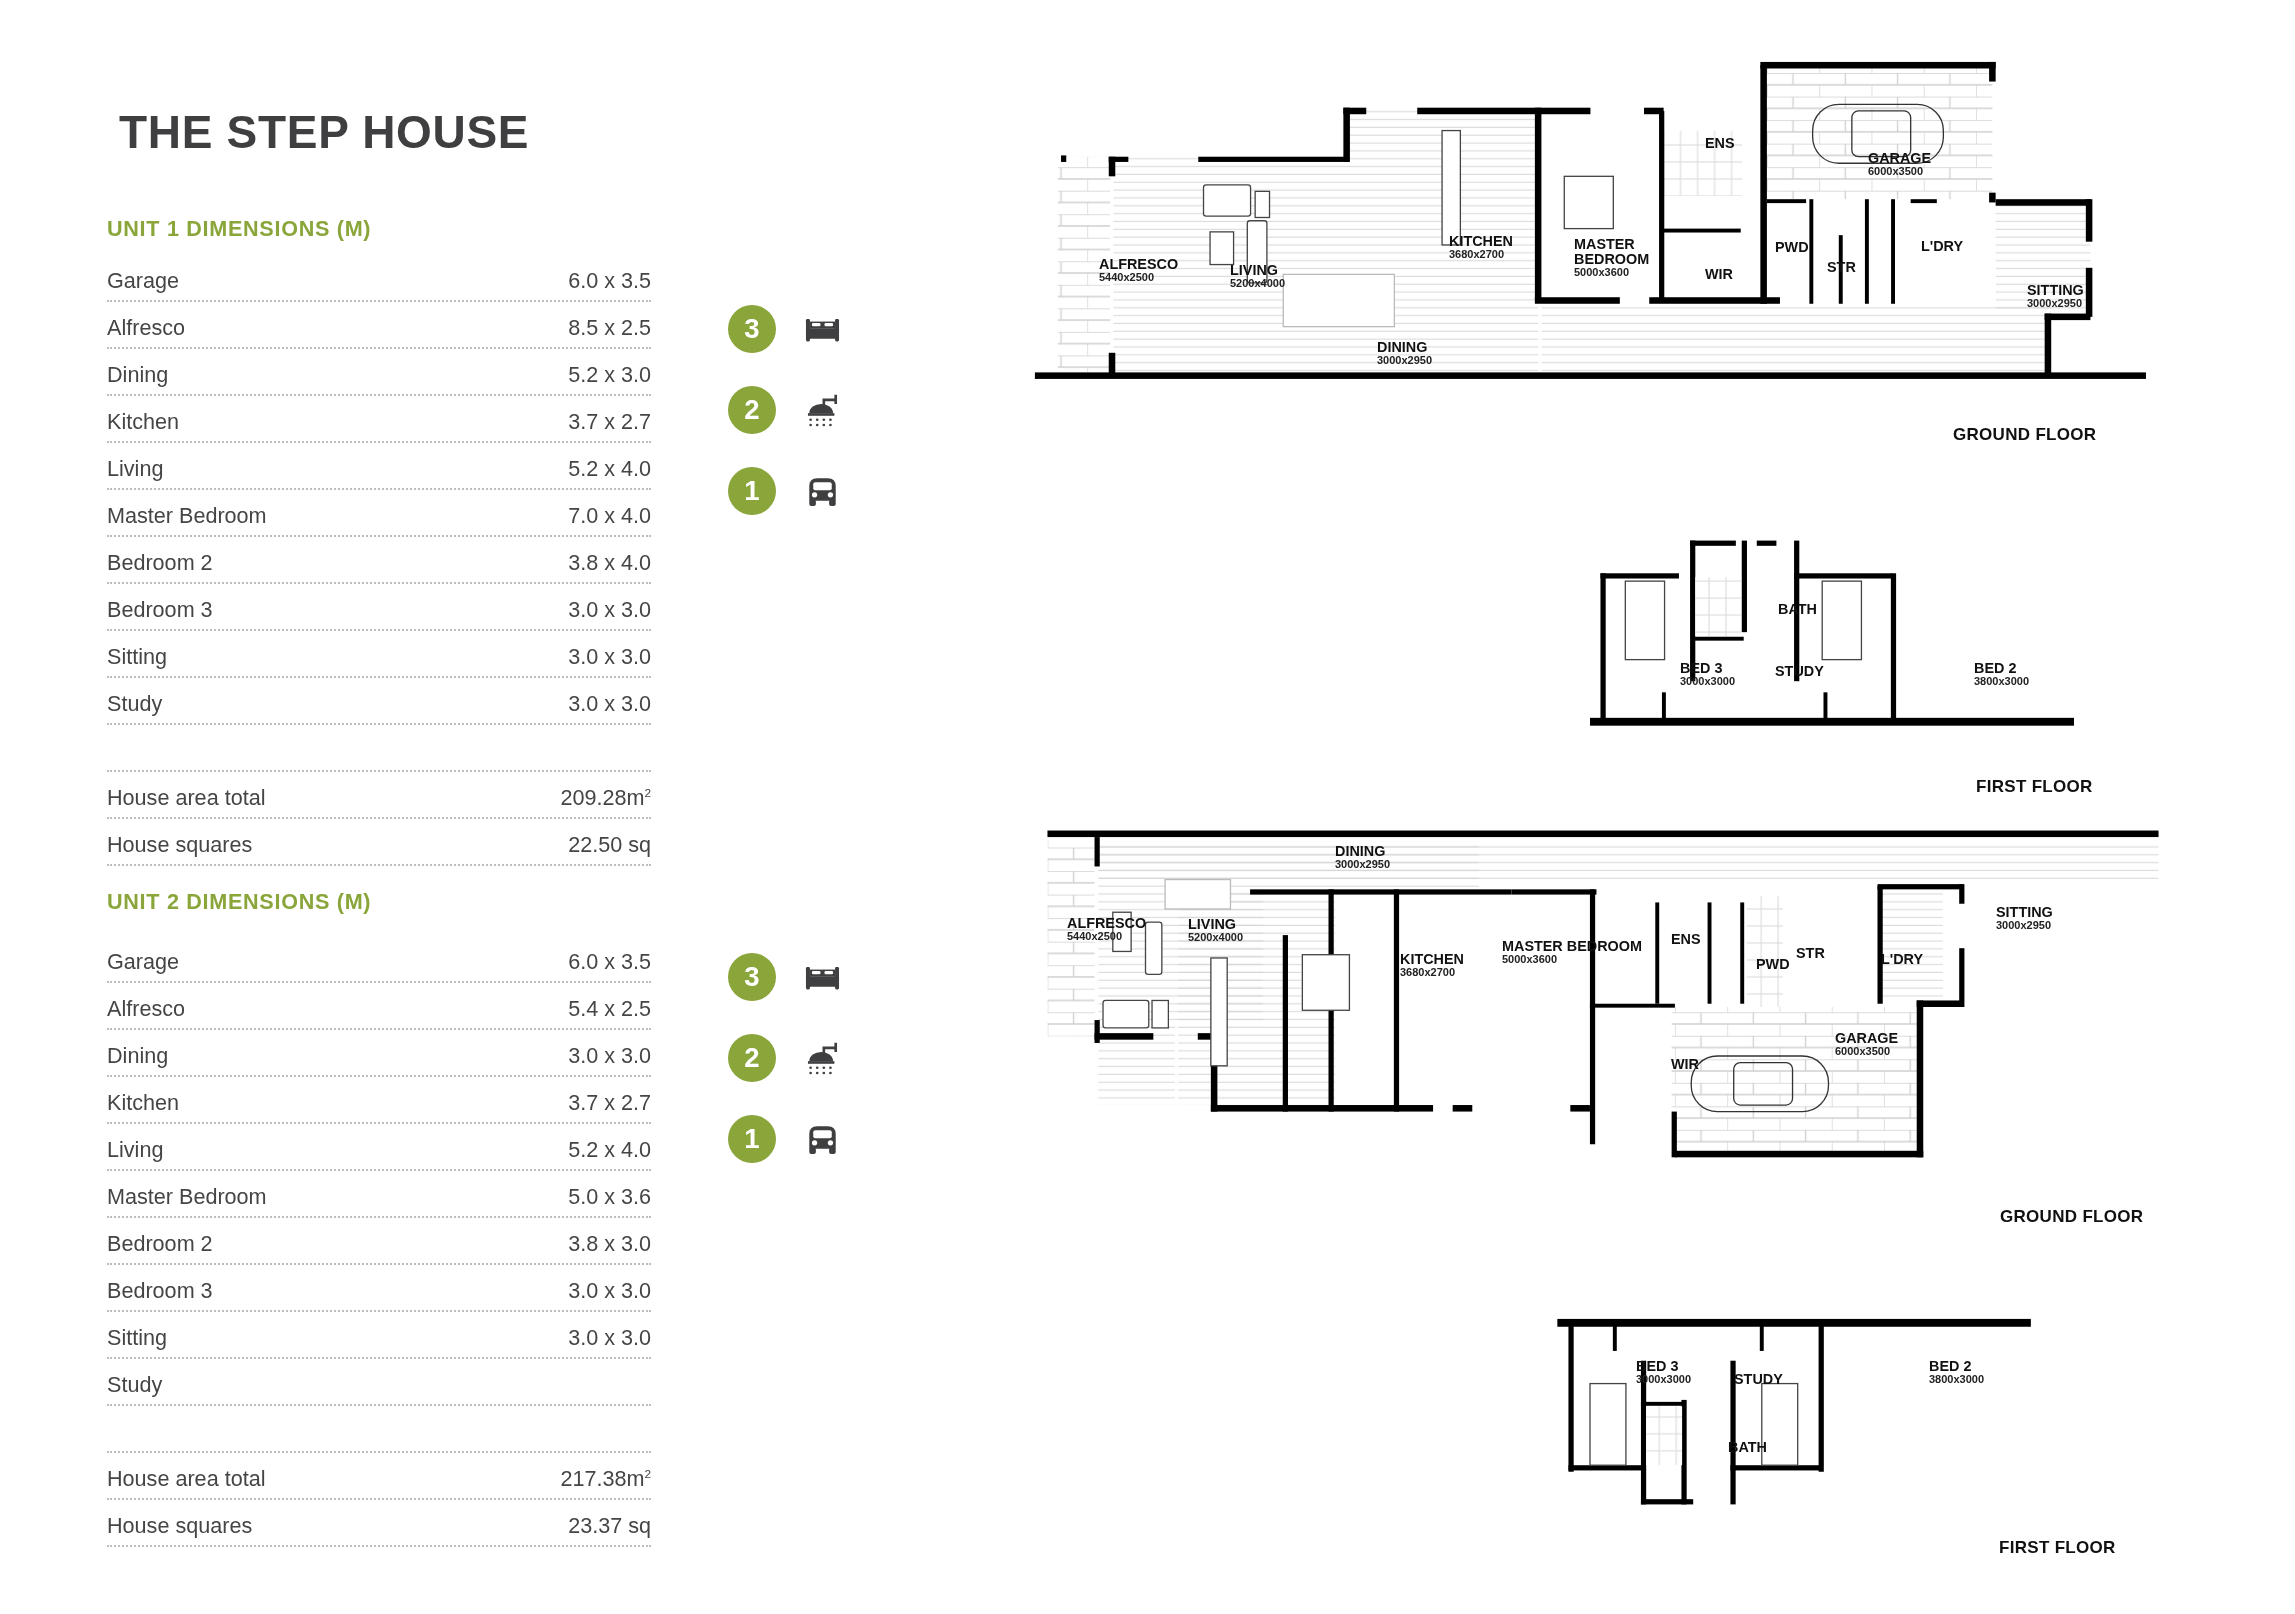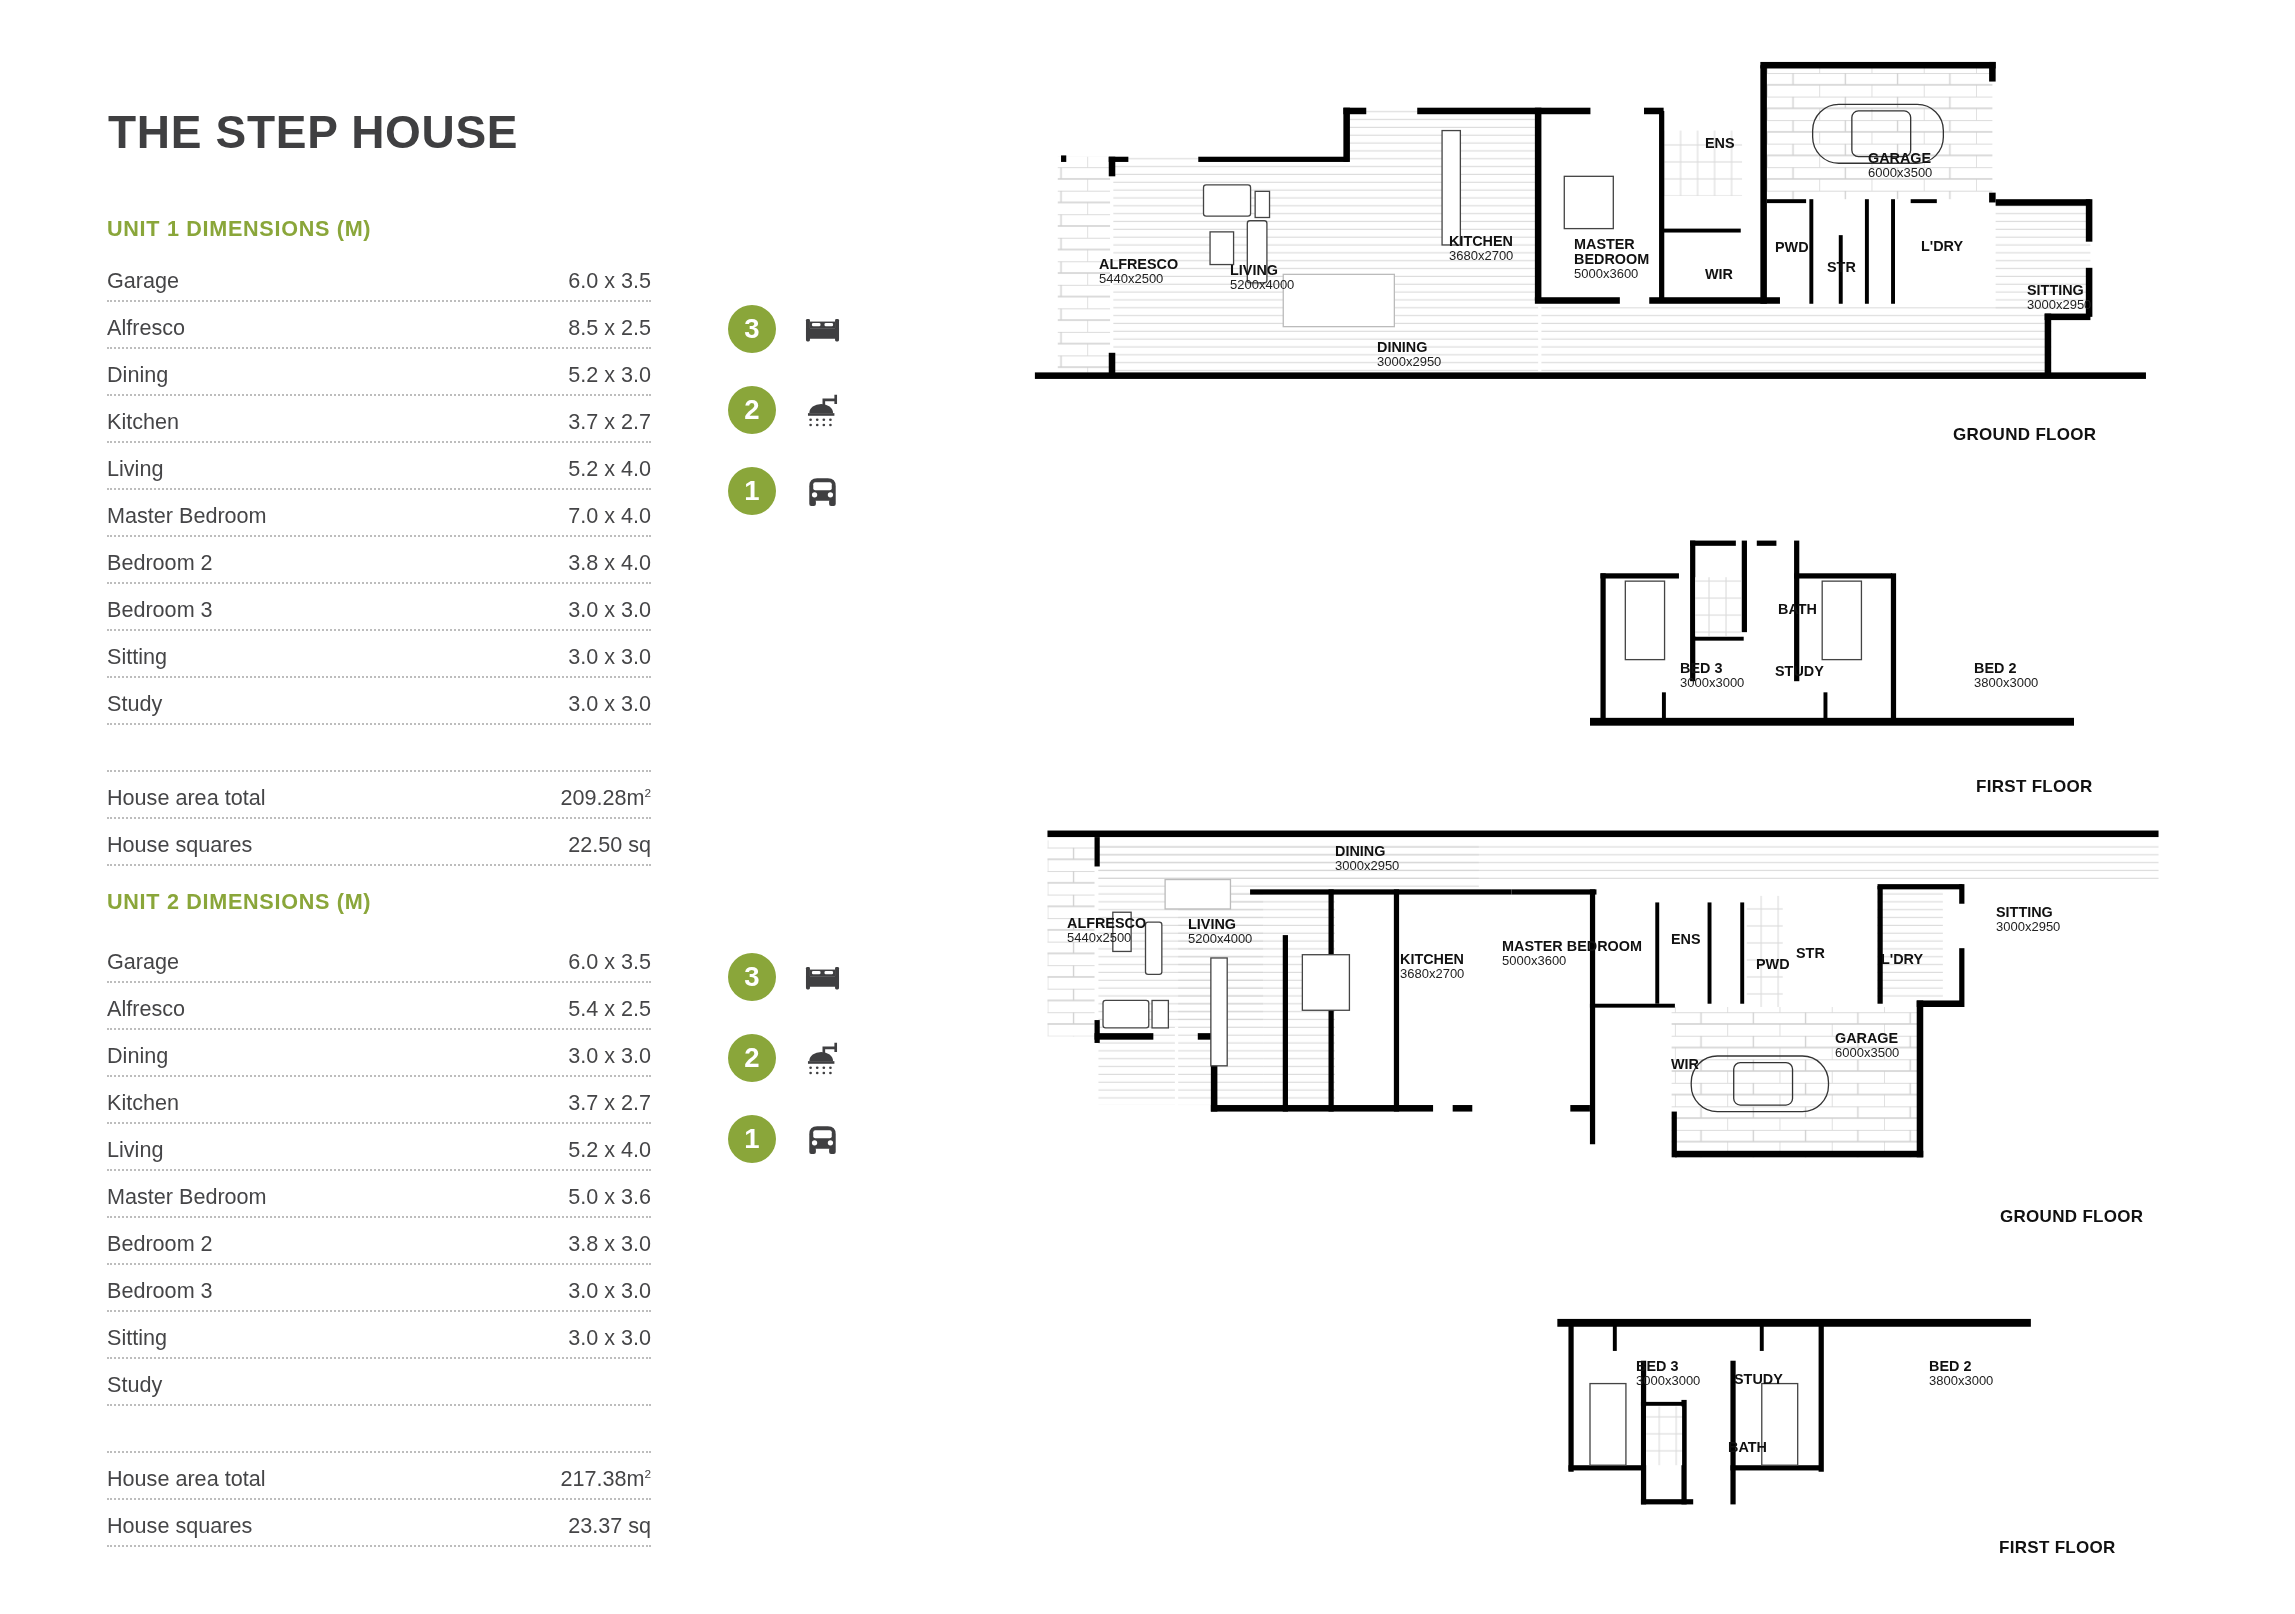--- a/index.html
+++ b/index.html
@@ -1,30 +1,30 @@
 <!DOCTYPE html>
 <html style="font-size:10.5px"><head>
 <meta charset="utf-8">
 <style>
   html,body{margin:0;padding:0;background:#ffffff;}
   body{width:2295px;height:1615px;position:relative;overflow:hidden;font-family:"Liberation Sans",sans-serif;color:#3f3f41;}
   .abs{position:absolute;}
-  .title{left:108px;top:105px;font-size:46px;font-weight:bold;letter-spacing:0.7px;color:#3f3f41;}
+  .title{left:119px;top:105px;font-size:46px;font-weight:bold;letter-spacing:0.7px;color:#3f3f41;}
   .section{left:107px;font-size:21.6px;font-weight:bold;color:#8aa63a;letter-spacing:0.7px;}
   .tbl{left:107px;width:544px;}
   .row{height:47px;display:flex;justify-content:space-between;align-items:flex-end;border-bottom:2px dotted #bdbdbd;box-sizing:border-box;padding-bottom:6.5px;font-size:21.6px;color:#454547;font-weight:300;}
   .row .v{text-align:right;}
   .spacer{height:47px;border-bottom:2px dotted #bdbdbd;box-sizing:border-box;}
   sup{font-size:11.8px;}
   .stat{display:flex;align-items:center;gap:27.5px;}
   .badge{width:48px;height:48px;border-radius:50%;background:#8aa63a;color:#fff;font-weight:bold;font-size:27.5px;display:flex;align-items:center;justify-content:center;}
   .sicon{width:37px;height:37px;}
   .plan{position:absolute;}
   .lbl{position:absolute;font-weight:bold;color:#111;font-size:14.4px;text-align:left;line-height:1.05;white-space:nowrap;}
-  .dim{display:block;font-weight:normal;font-size:13px;color:#222;}
+  .dim{display:block;font-weight:bold;font-size:11px;color:#222;}
   .floorlbl{position:absolute;font-weight:bold;color:#111;font-size:17px;letter-spacing:0.3px;}
 </style>
 </head>
 <body>
 
 <svg width="0" height="0" style="position:absolute">
   <defs>
     <symbol id="sym-bed" viewBox="0 0 56 56">
       <rect x="3" y="12" width="6" height="34" rx="2" fill="#3f3f41"></rect>
       <rect x="47" y="12" width="6" height="34" rx="2" fill="#3f3f41"></rect>

